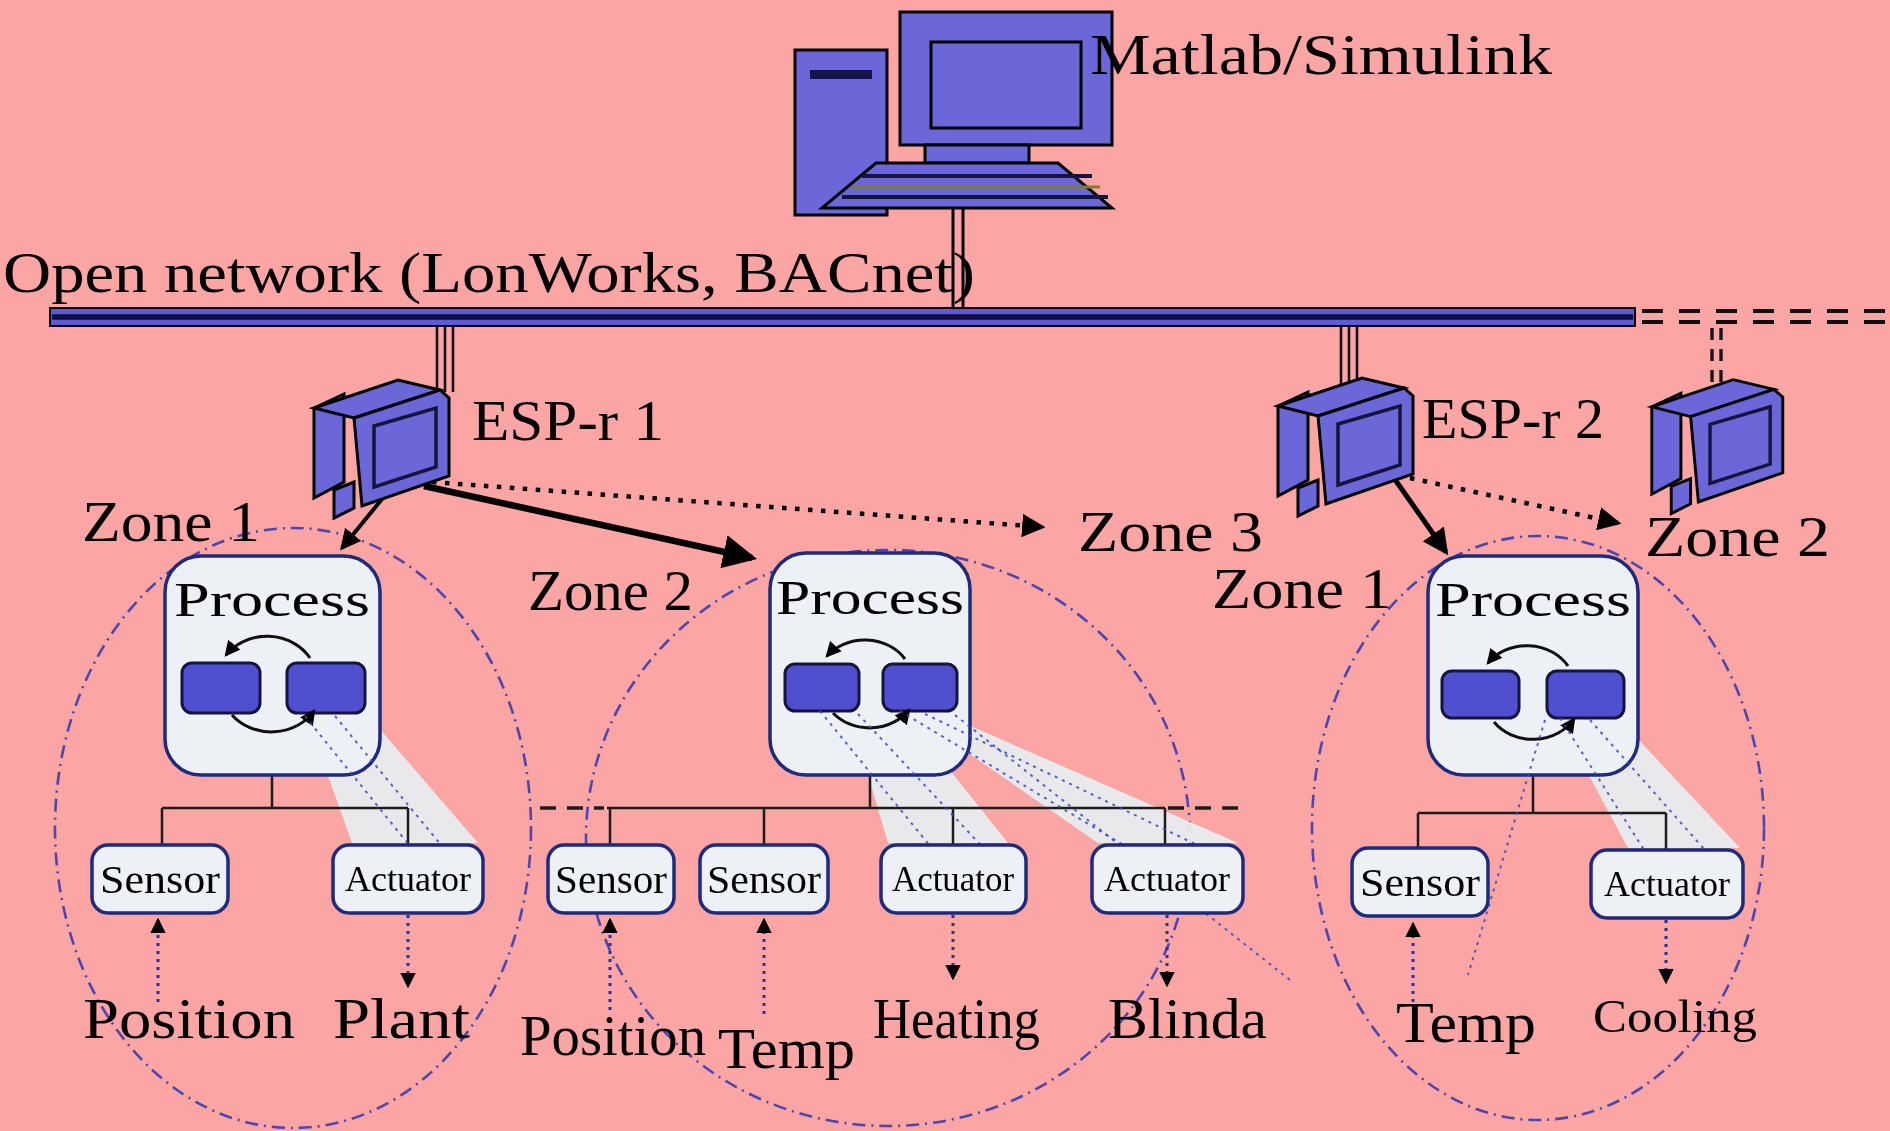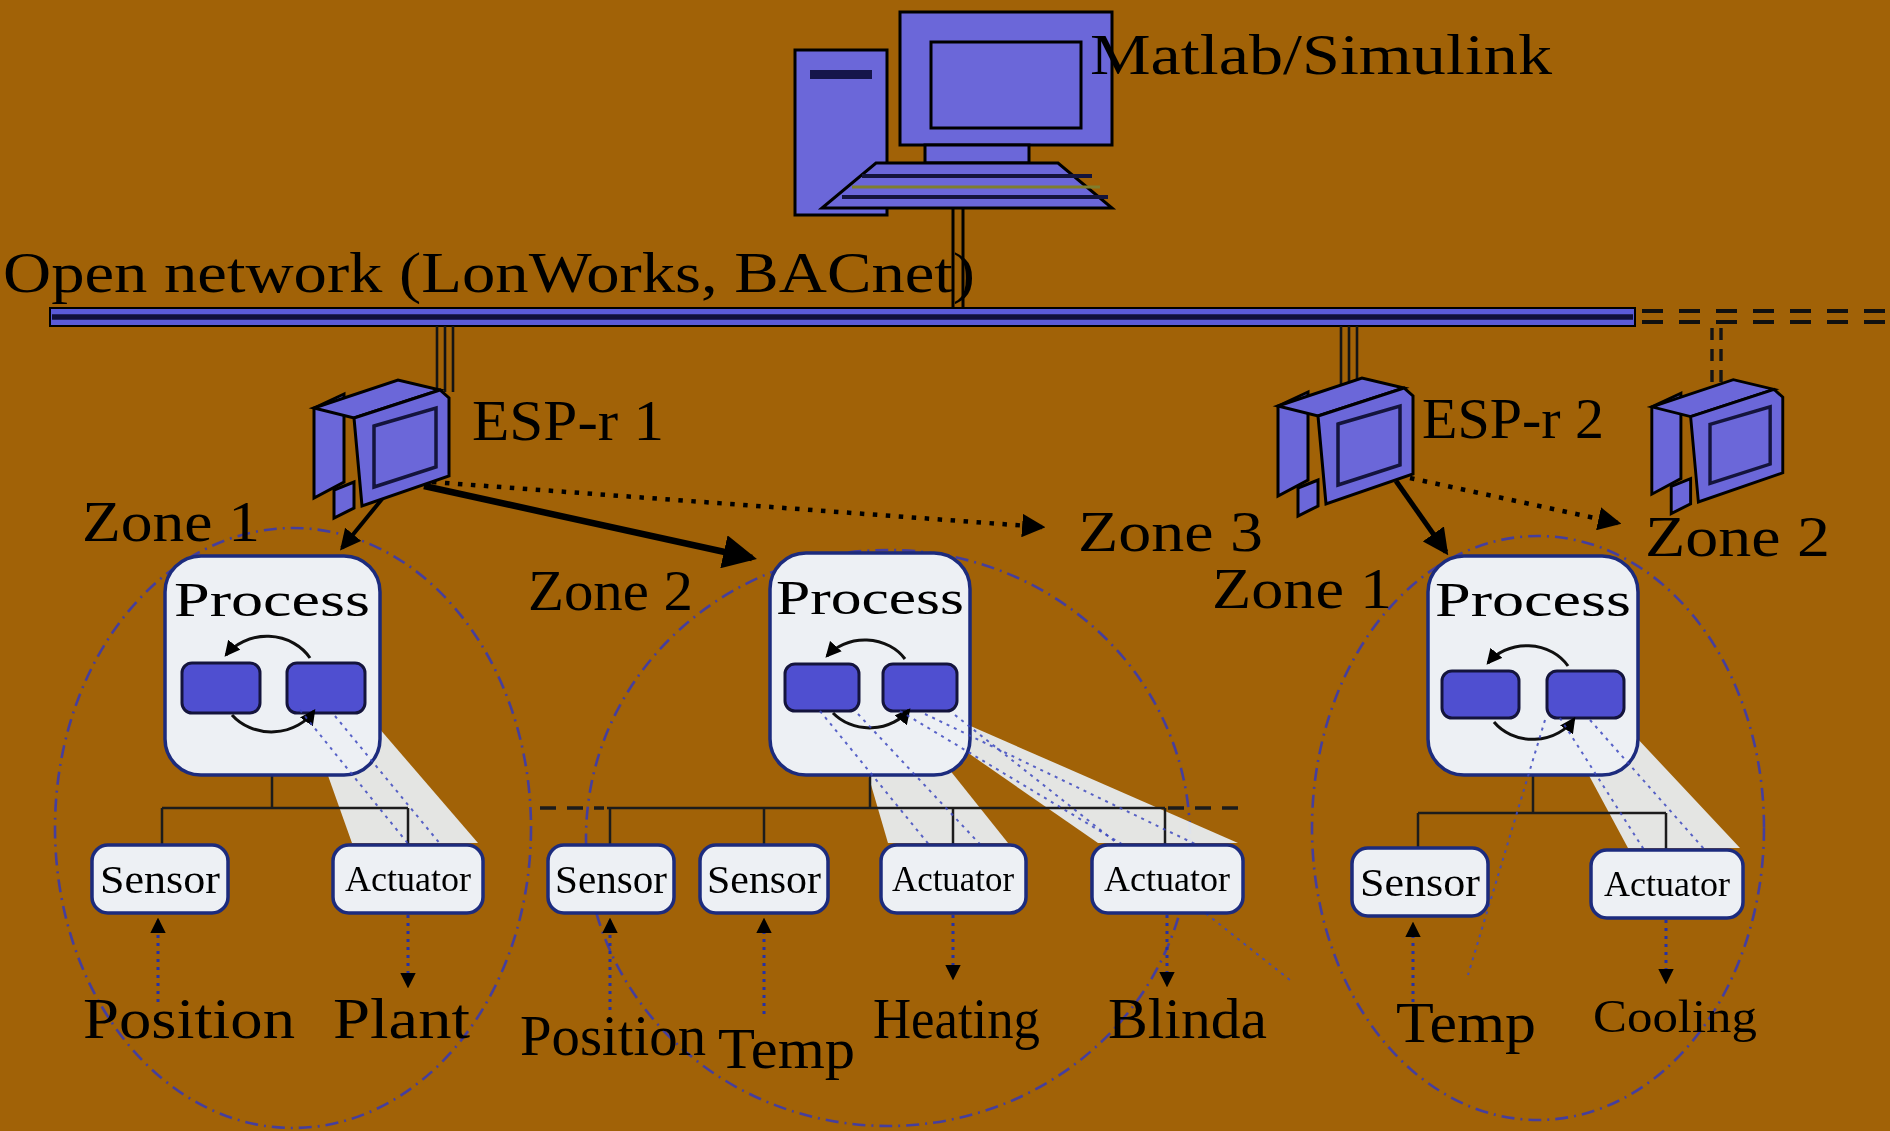--- a/index.html
+++ b/index.html
@@ -1,21 +1,21 @@
 <!DOCTYPE html>
 <html style="--device-purple: #6b67d9; --module-blue: #4f4fd0; --panel-fill: #edf0f4; --panel-stroke: #1c2b7d; --bus-purple: #5b5bd8; --bus-navy: #10103a; --ellipse-stroke: #3b3bae; --signal-blue: #2531a6;"><head>
 <meta charset="utf-8">
 <style>
   :root{
     --device-purple:#6b67d9; --module-blue:#4f4fd0; --panel-fill:#edf0f4;
     --panel-stroke:#1c2b7d; --bus-purple:#5b5bd8; --bus-navy:#10103a;
     --ellipse-stroke:#3b3bae; --signal-blue:#2531a6;
   }
   html,body{margin:0;padding:0;background:#fff;}
-  .stage{width:1890px;height:1131px;position:relative;background:#a16207;}
+  .stage{width:1890px;height:1131px;position:relative;background:#fca5a5;}
   svg{display:block;}
   text{font-family:"Liberation Serif","DejaVu Serif",serif;fill:#000;}
   .fs58{font-size:58px}.fs56{font-size:56px}.fs48{font-size:48px}
   .fs46{font-size:46px}.fs40{font-size:40px}.fs36{font-size:36px}
   .mid{text-anchor:middle}
   .purp{fill:var(--device-purple);stroke:#000;stroke-width:3;}
   .panel{fill:var(--panel-fill);stroke:var(--panel-stroke);stroke-width:3.5;}
   .unit{fill:var(--panel-fill);stroke:var(--panel-stroke);stroke-width:3.5;}
   .mod{fill:var(--module-blue);stroke:#14143c;stroke-width:3;}
   .tree{stroke:#1c1c1c;stroke-width:2.5;fill:none;}

